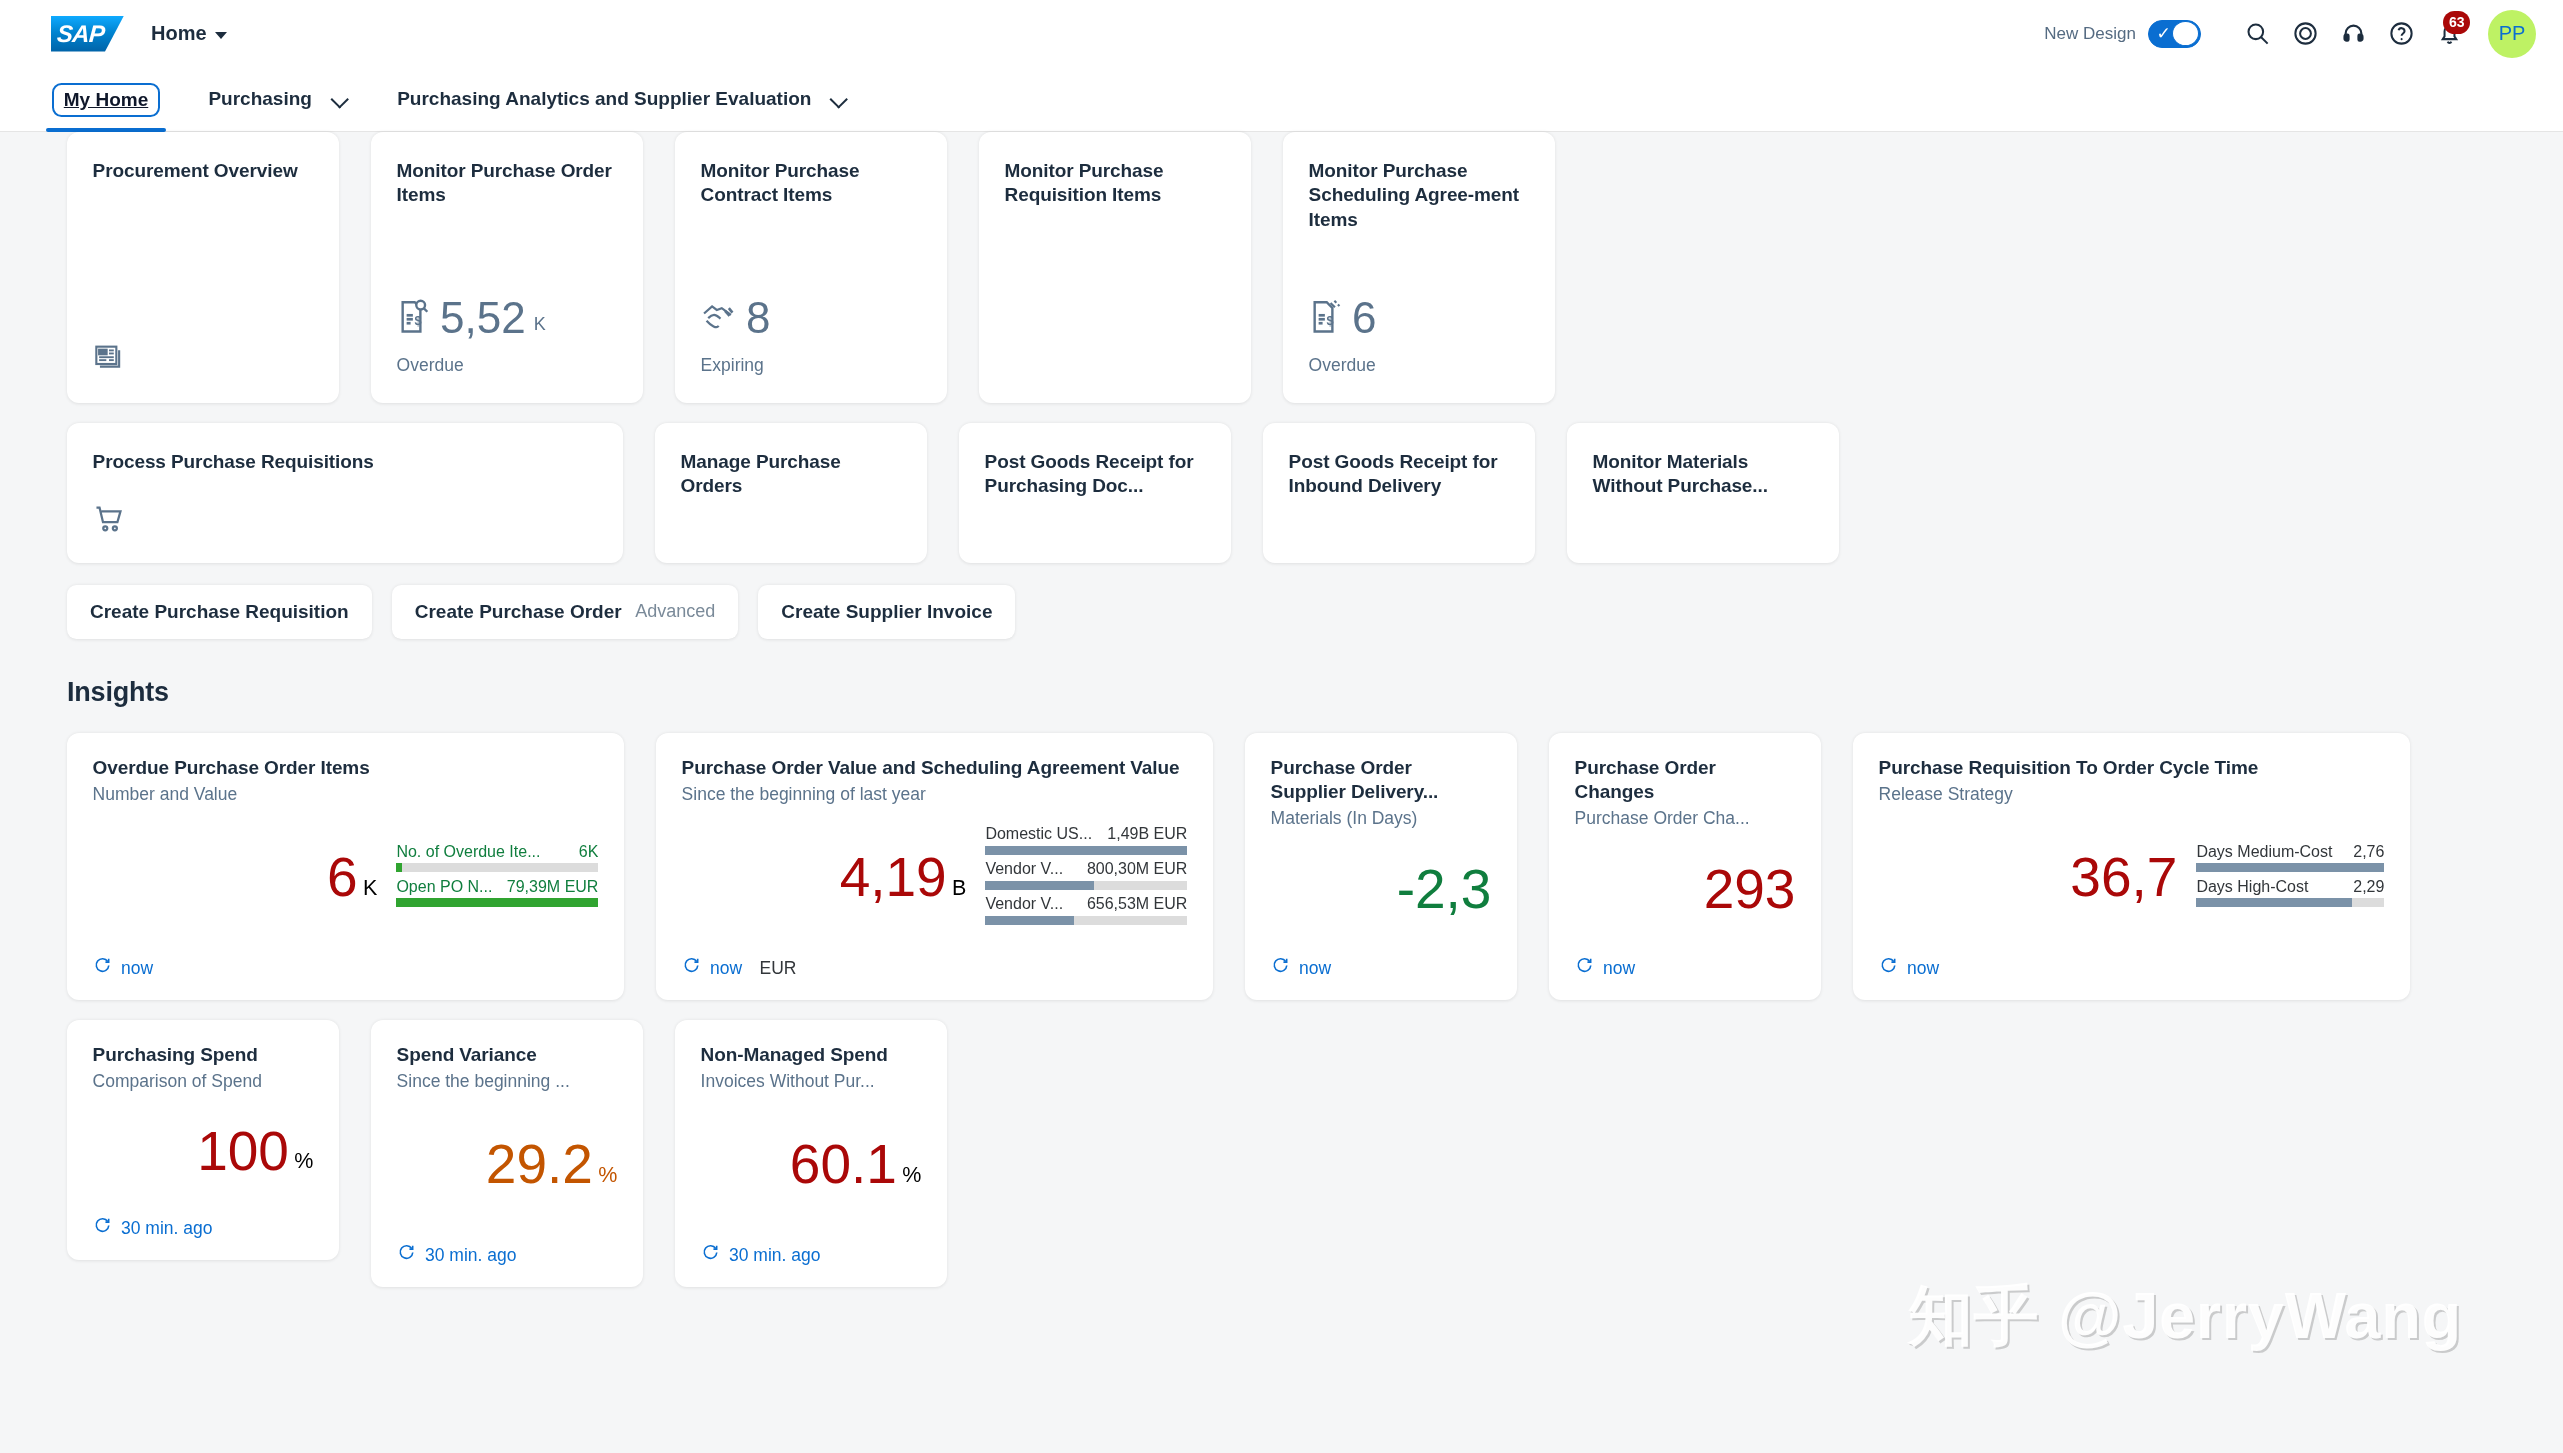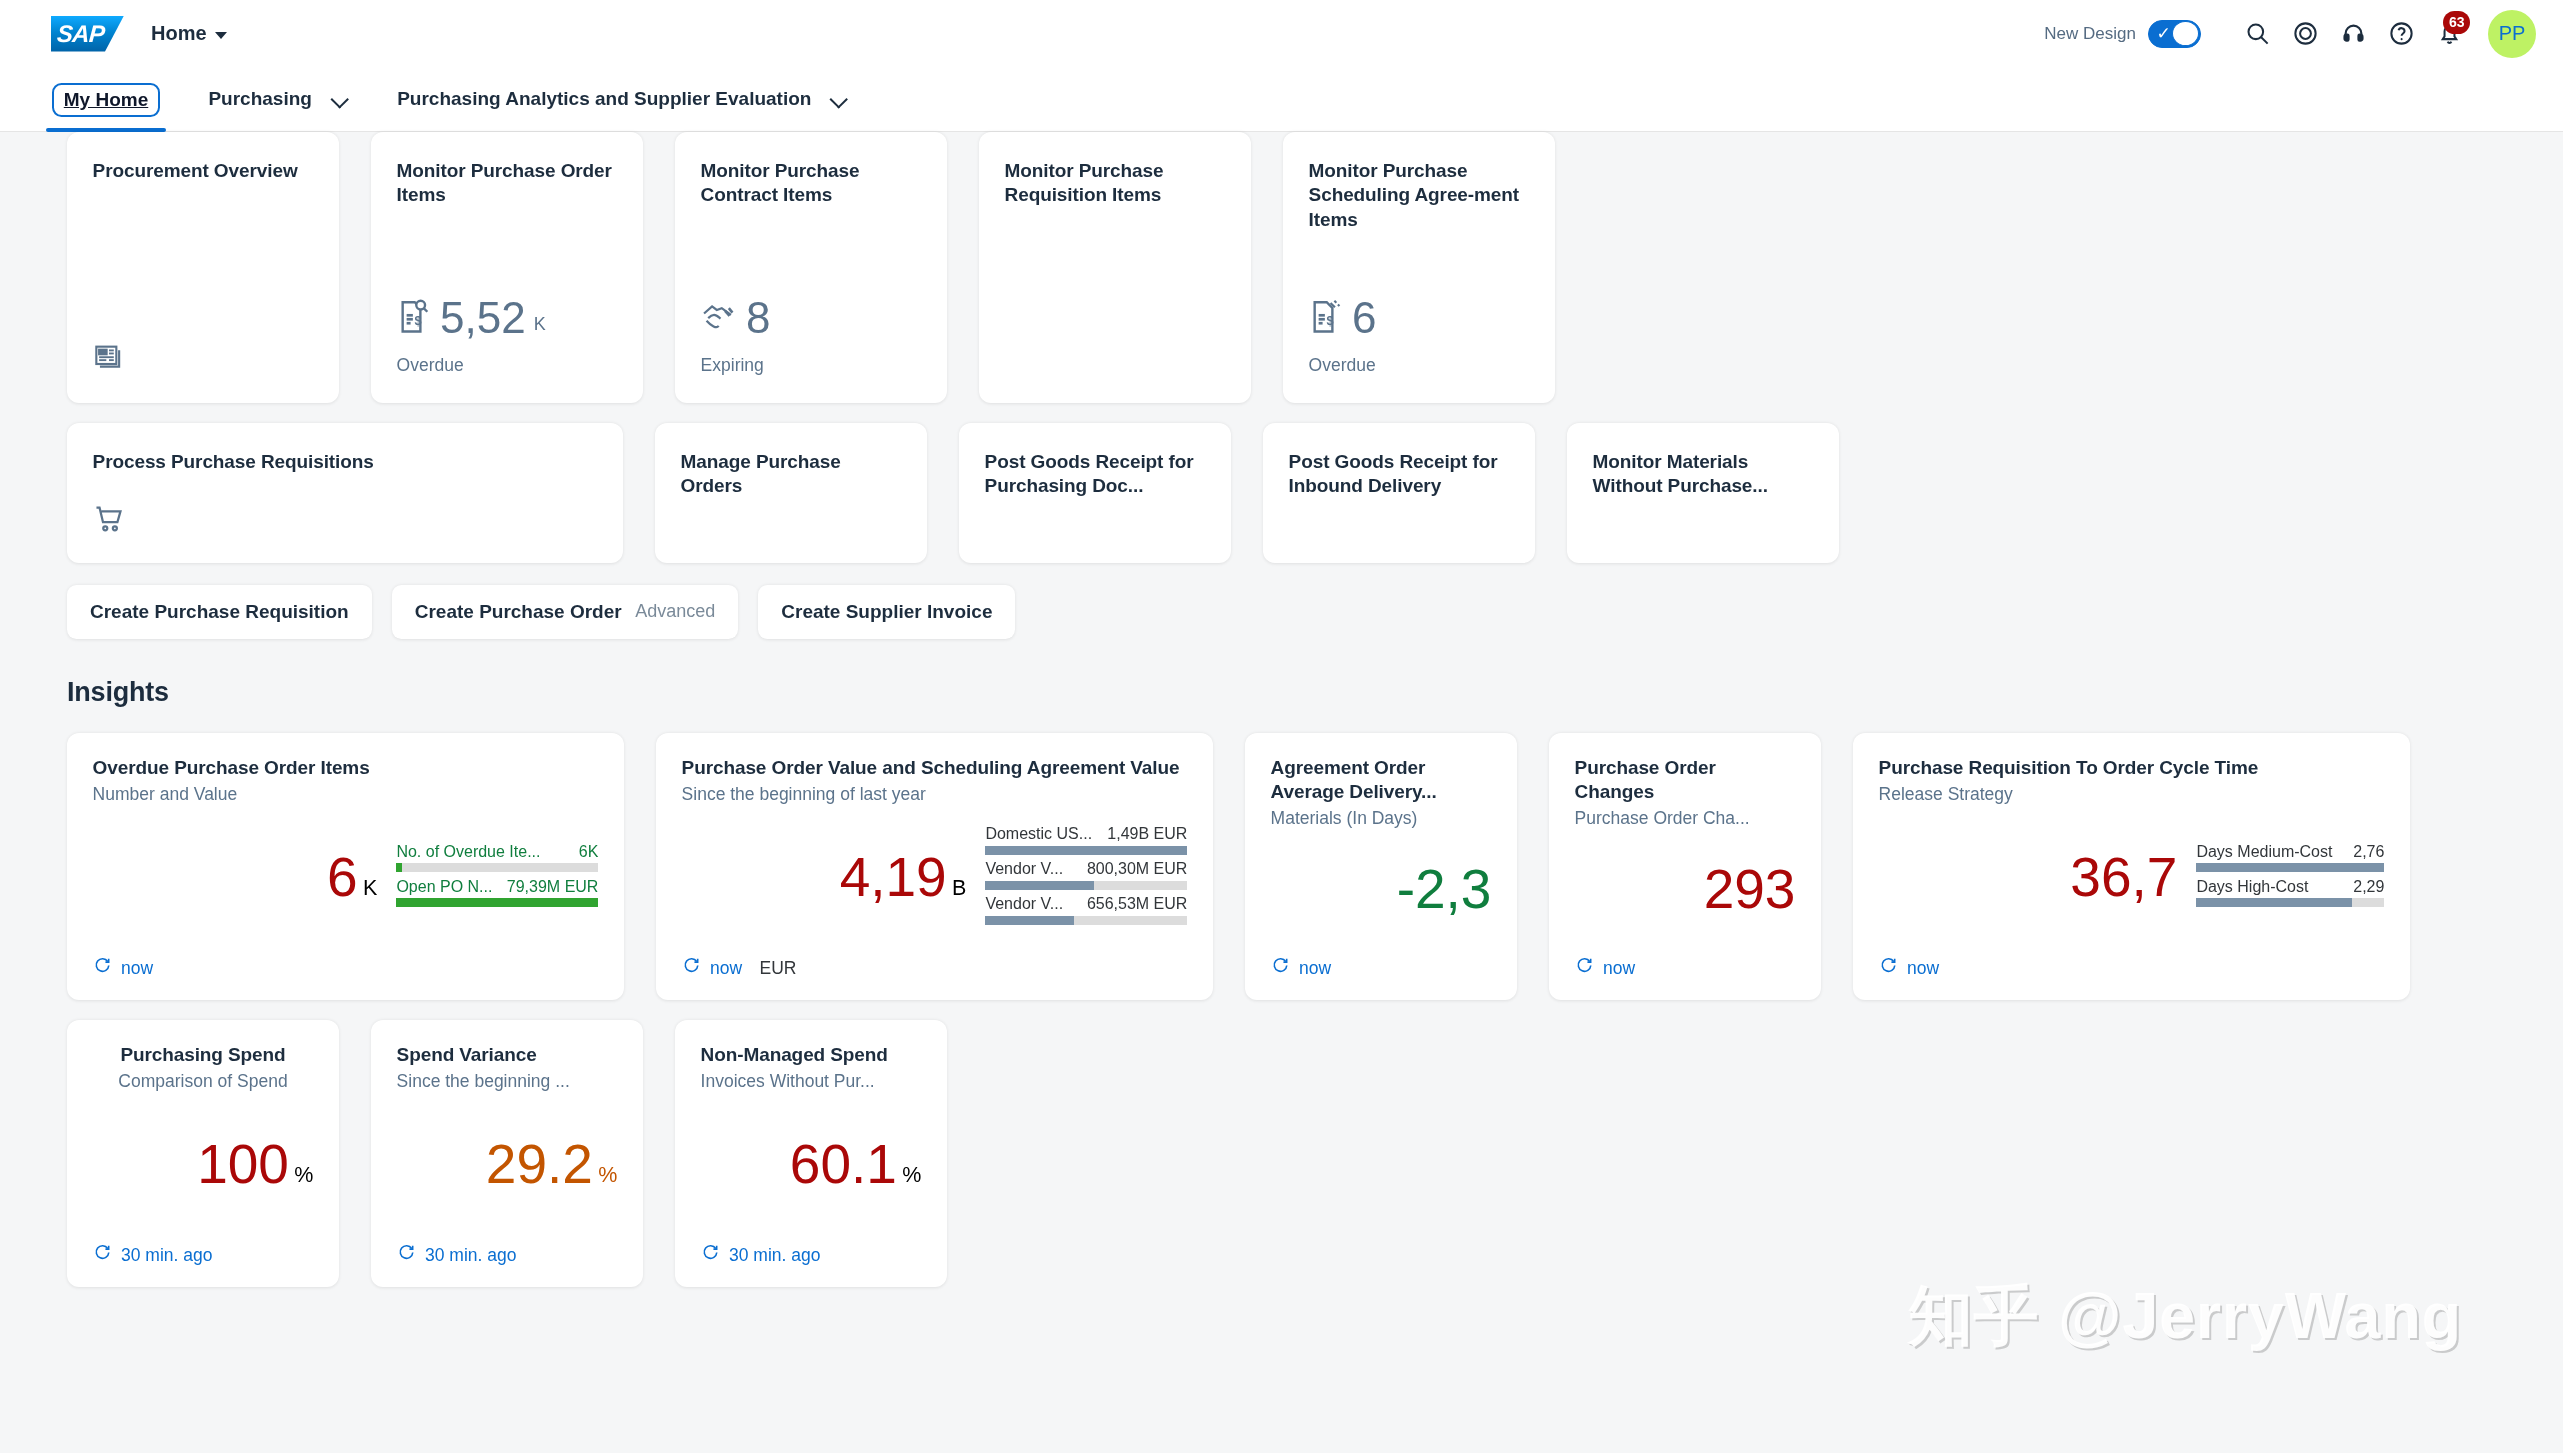--- a/index.html
+++ b/index.html
@@ -537,21 +537,21 @@
             <path d="M15.5 5.8A6.6 6.6 0 1 0 16.6 10"></path>
               <path d="M16.5 3v3.4h-3.4"></path>
           </svg>
         </span>
         <span>now</span>
         <span class="cur">EUR</span>
       </div>
     </div>
 
     <div class="icard" style="width:272px;height:267px;">
-      <div class="ic-title">Agreement Order Average Delivery...</div>
+      <div class="ic-title">Purchase Order Supplier Delivery...</div>
       <div class="ic-sub">Materials (In Days)</div>
       <div class="ic-main">
         <div class="ic-valwrap">
           <span class="ic-val green">-2,3</span>
         </div>
       </div>
       <div class="ic-foot">
         <span class="refresh-ico">
           <svg width="19" height="19" viewBox="0 0 20 20" fill="none" stroke="#0a6ed1" stroke-width="1.7">
             <path d="M15.5 5.8A6.6 6.6 0 1 0 16.6 10"></path>
@@ -616,21 +616,21 @@
               <path d="M16.5 3v3.4h-3.4"></path>
           </svg>
         </span>
         <span>now</span>
       </div>
     </div>
   </div>
 
   <div class="row">
 
-    <div class="icard" style="width:272px;height:267px;text-align:center;">
+    <div class="icard" style="width:272px;height:240px;">
       <div class="ic-title">Purchasing Spend</div>
       <div class="ic-sub">Comparison of Spend</div>
       <div class="ic-main">
         <div class="ic-valwrap">
           <span class="ic-val">100</span>
           <span class="ic-val ic-valunit">%</span>
         </div>
       </div>
       <div class="ic-foot">
         <span class="refresh-ico">

